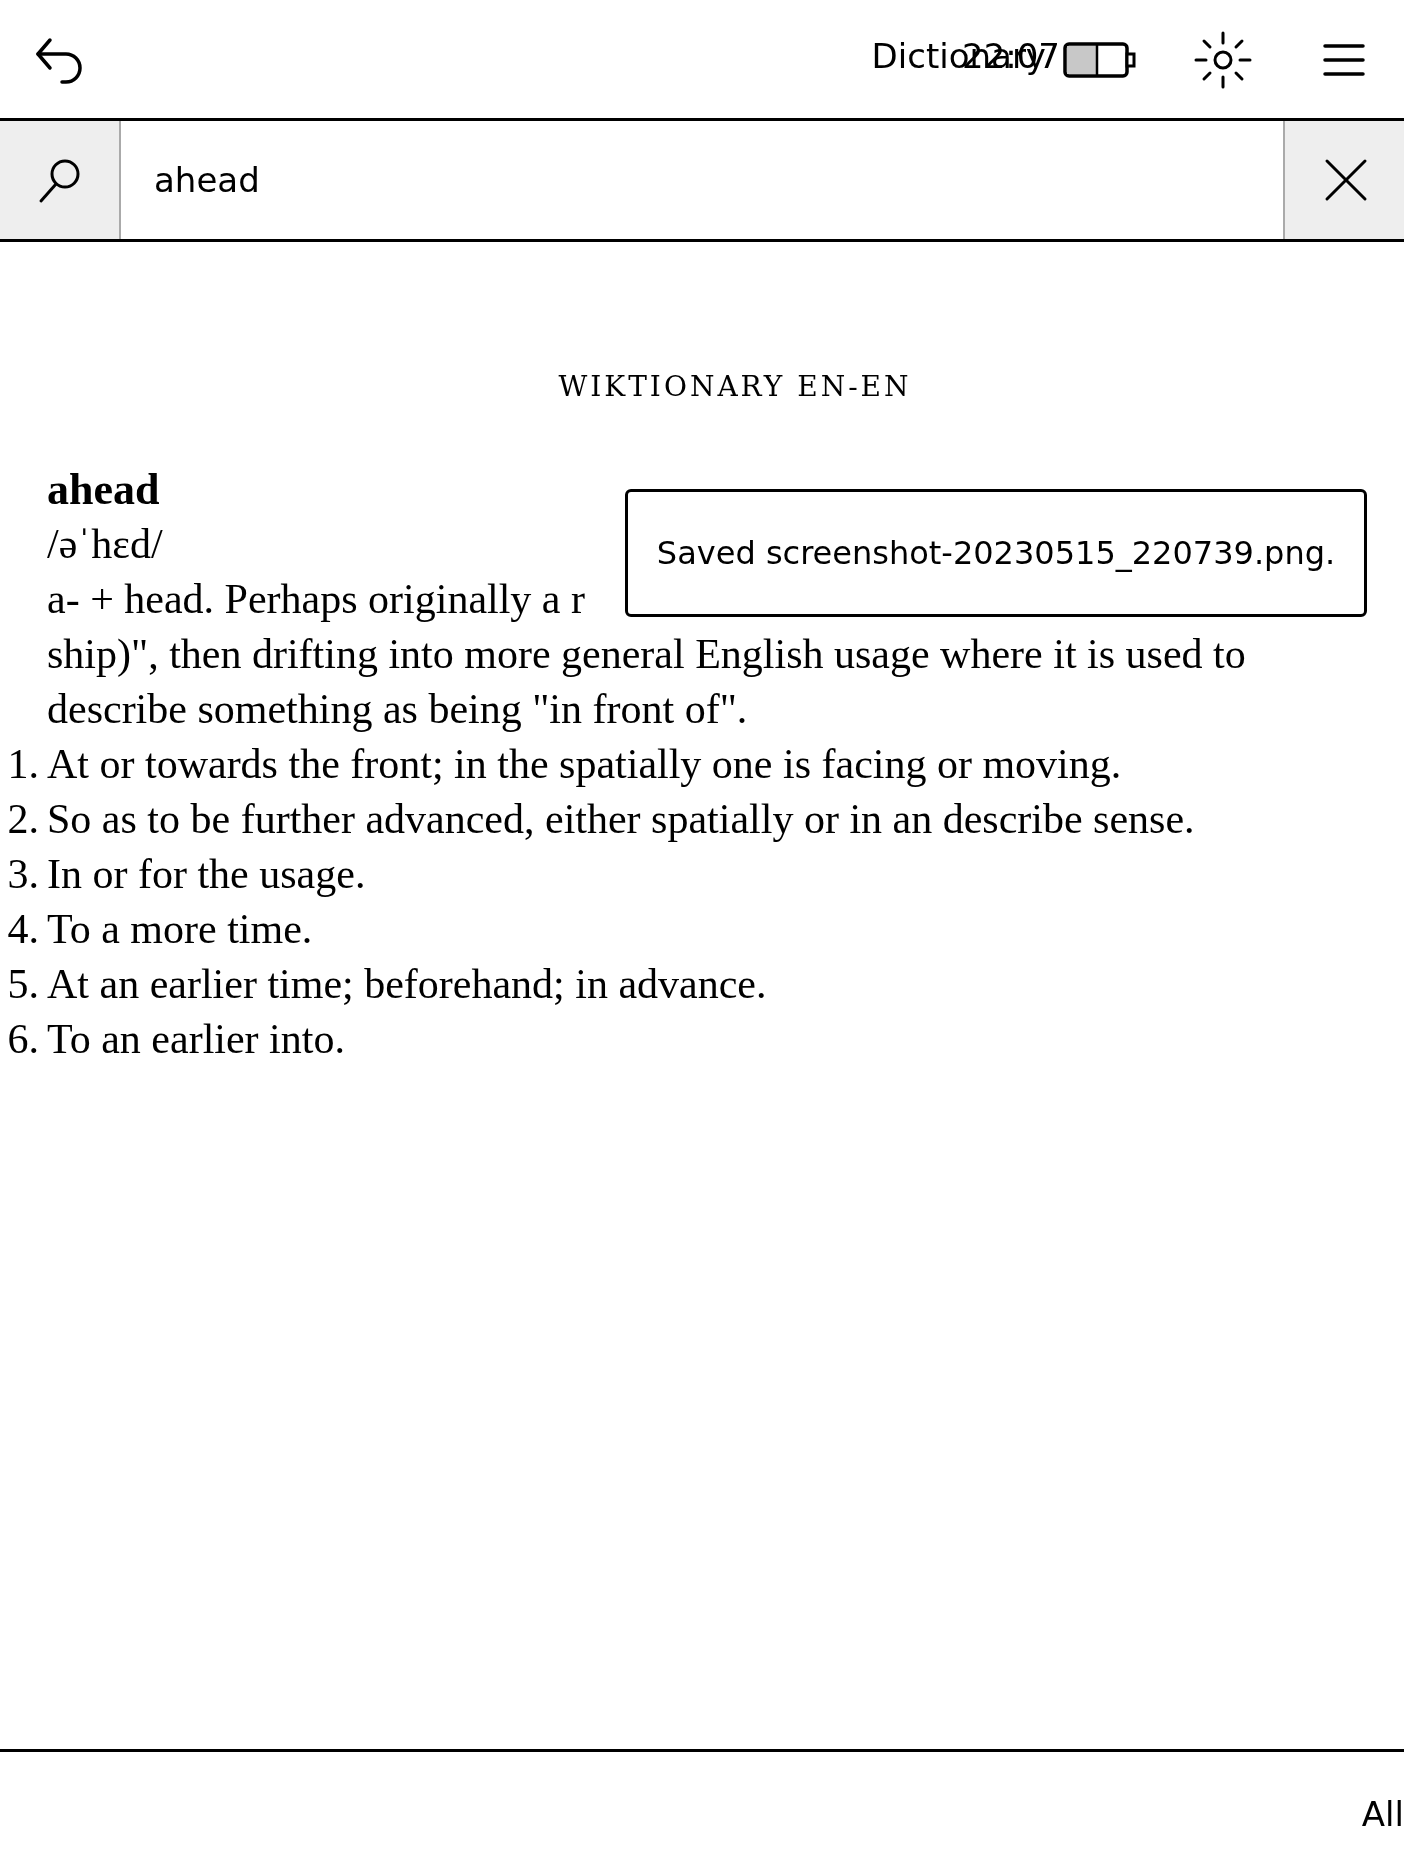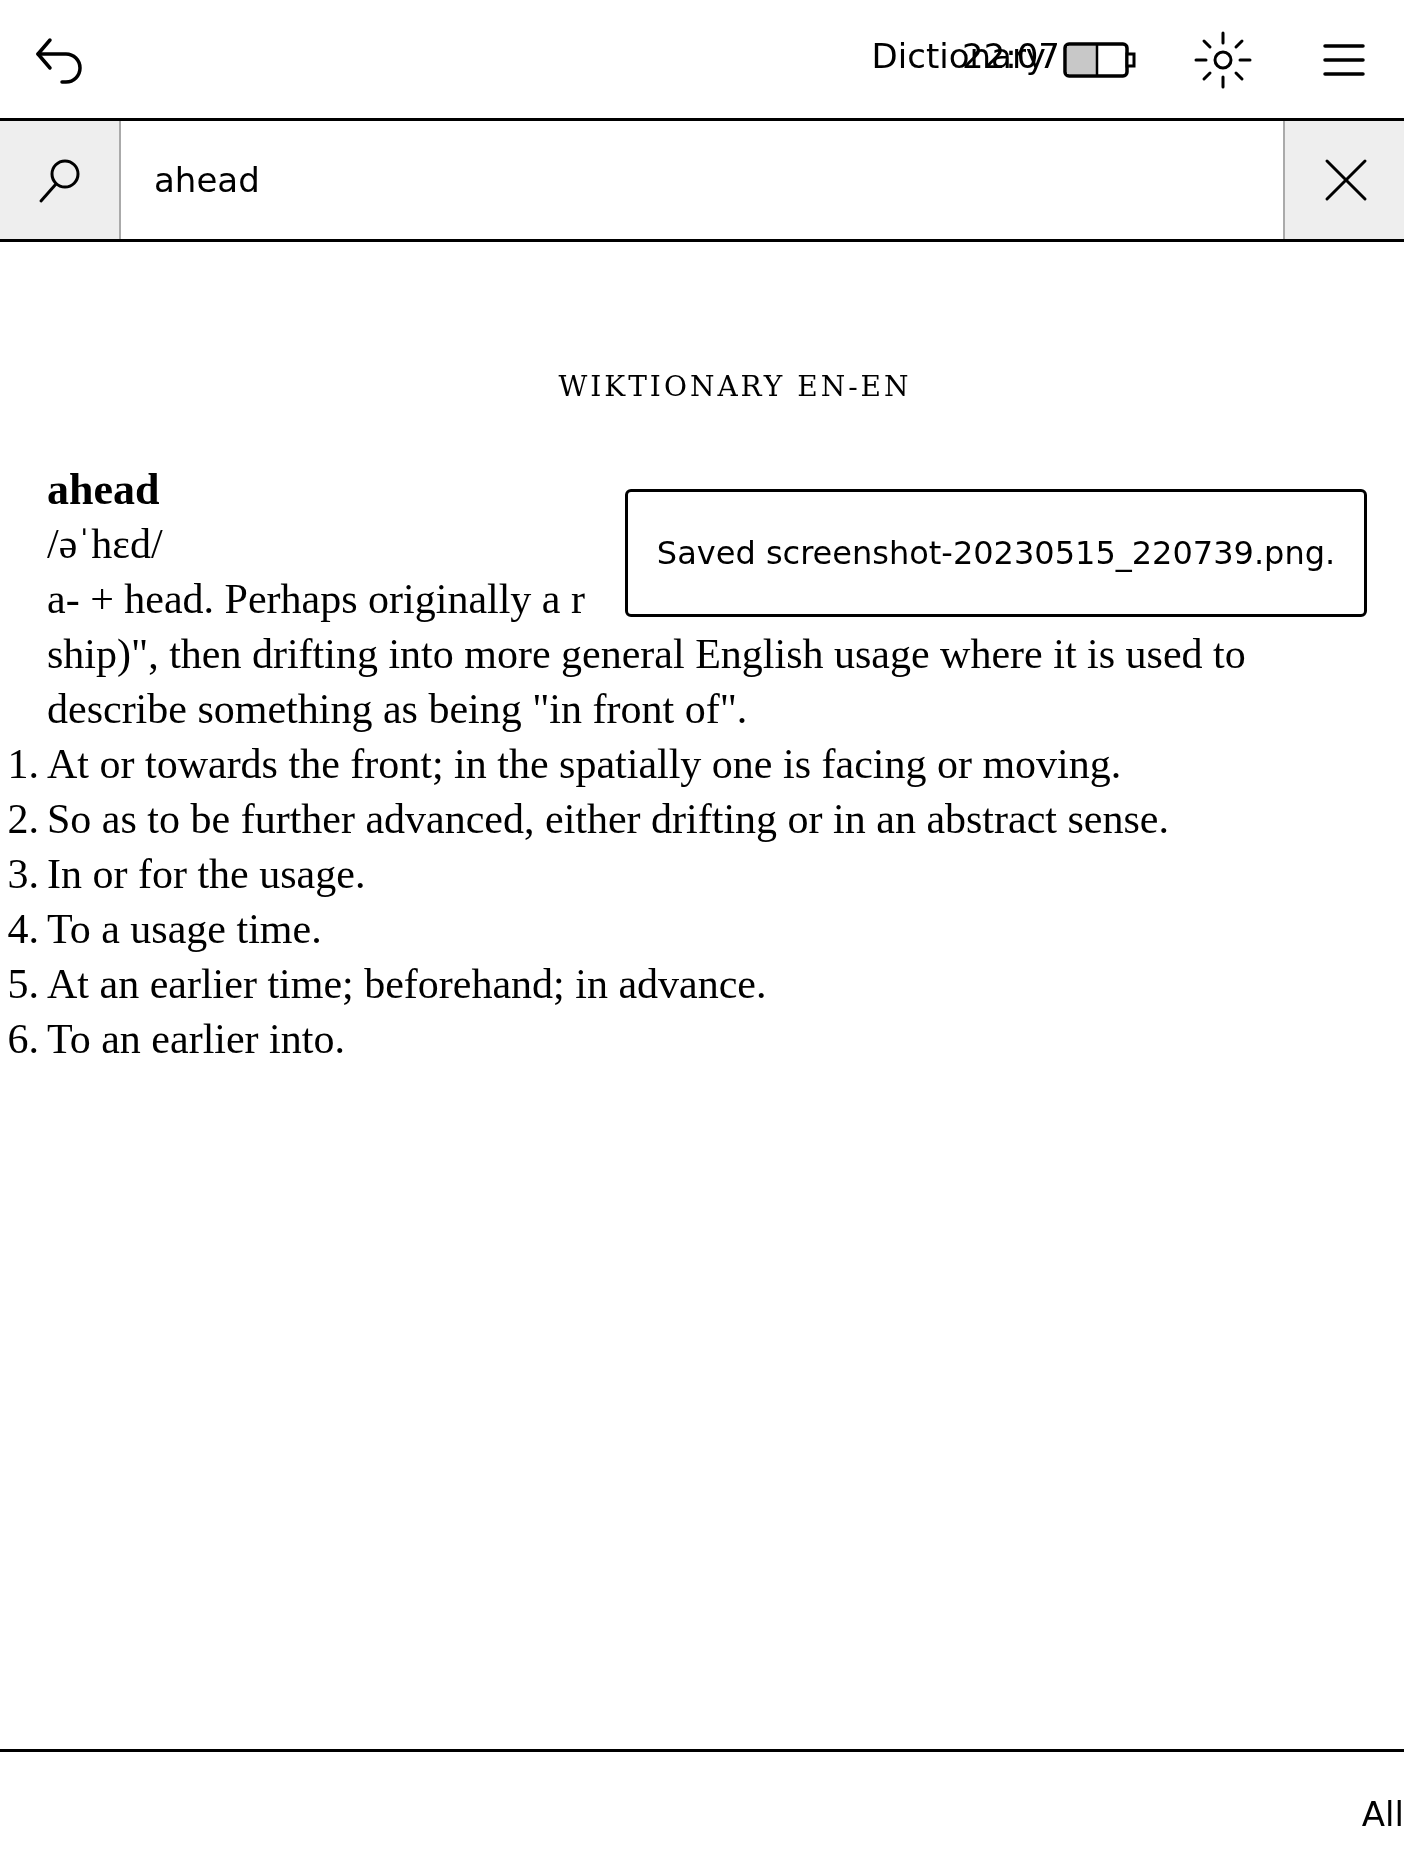--- a/index.html
+++ b/index.html
@@ -94,23 +94,23 @@
 <div class="dict-name">WIKTIONARY EN-EN</div>
 
 <div class="content">
   <div class="headword">ahead</div>
   <div>/əˈhɛd/</div>
   <div>a- + head. Perhaps originally a r</div>
   <div>ship)", then drifting into more general English usage where it is used to</div>
   <div>describe something as being "in front of".</div>
   <ol class="defs">
     <li><span class="num">1.</span><span>At or towards the front; in the spatially one is facing or moving.</span></li>
-    <li><span class="num">2.</span><span>So as to be further advanced, either drifting or in an abstract sense.</span></li>
+    <li><span class="num">2.</span><span>So as to be further advanced, either spatially or in an describe sense.</span></li>
     <li><span class="num">3.</span><span>In or for the usage.</span></li>
-    <li><span class="num">4.</span><span>To a usage time.</span></li>
+    <li><span class="num">4.</span><span>To a more time.</span></li>
     <li><span class="num">5.</span><span>At an earlier time; beforehand; in advance.</span></li>
     <li><span class="num">6.</span><span>To an earlier into.</span></li>
   </ol>
 </div>
 
 <div class="toast">
   <span>Saved screenshot-20230515_220739.png.</span>
 </div>
 
 <div class="footer">

